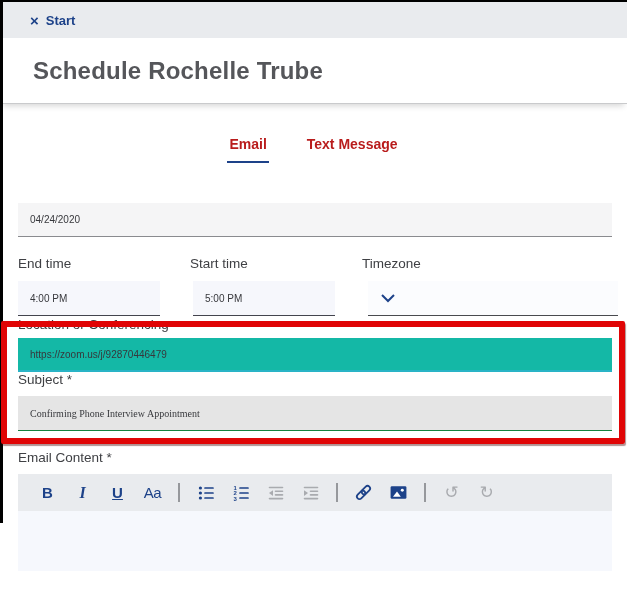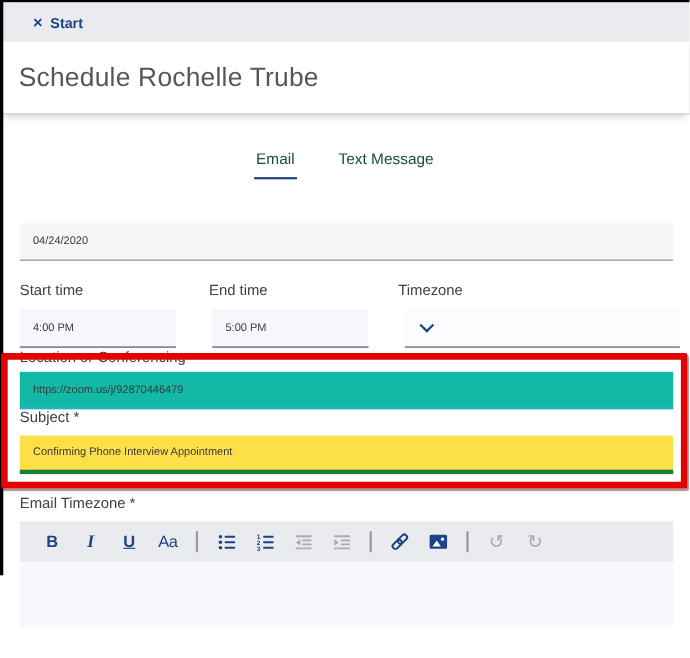--- a/index.html
+++ b/index.html
@@ -25,27 +25,27 @@
     color: #1d4289; font-family: inherit; font-size: 13px; font-weight: 700;
   }
   .cancel-x { font-size: 15px; font-weight: 700; line-height: 1; }
 
   
   .header {
     height: 65px; background: #fff; display: flex; align-items: center;
     padding-left: 17px; position: relative; z-index: 2;
     box-shadow: 0 1px 0 #c9cacc, 0 6px 6px -3px rgba(0,0,0,0.16);
   }
-  .page-title { font-size: 24px; font-weight: 400; color: #55565a; letter-spacing: 0.2px; }
+  .page-title { font-size: 24px; font-weight: 700; color: #55565a; letter-spacing: 0.2px; margin-left: 16px; }
 
   
   .tabs { display: flex; justify-content: center; gap: 36px; margin-top: 33px; }
   .tab {
     background: none; border: none; cursor: pointer; font-family: inherit;
-    font-size: 14px; font-weight: 400; color: #14532d; padding: 0 2px 9px;
+    font-size: 14px; font-weight: 700; color: #b91c1c; padding: 0 2px 9px;
     border-bottom: 2px solid transparent;
   }
   .tab.active { border-bottom-color: #1d4289; }
 
   
   .form { width: 594px; margin-left: 18px; margin-top: 40px; }
   .text-field {
     width: 100%; height: 34px; border: none; outline: none;
     font-family: inherit; font-size: 10px; color: #37383c;
     padding: 0 10px 0 12px;
@@ -66,21 +66,21 @@
   
   .location-section { margin-top: 1px; }
   .help-text { margin-top: 6px; font-size: 13px; line-height: 19px; color: #a3a5a9; }
   .zoom-field {
     margin-top: 6px; height: 34px; background: #14b8a6;
     border-bottom: 2px solid #29b4c6;
   }
 
   
   .subject-label { margin-top: 0; }
-  .subject-field { margin-top: 9px; height: 35px; background: #fde047; border-bottom: 4px solid #15803d; }
+  .subject-field { margin-top: 9px; height: 35px; background: #e5e5e5; border-bottom: 1px solid #15803d; font-family: Liberation Serif, serif; }
 
   
   .content-label { margin-top: 19px; }
   .editor { margin-top: 9px; }
   .editor-toolbar {
     height: 37px; background: #e9ebee;
     display: flex; align-items: center; padding-left: 20px; gap: 16px;
   }
   .tb-btn {
     width: 19px; height: 22px; background: none; border: none; padding: 0;
@@ -123,22 +123,22 @@
 <div class="tabs">
   <button class="tab active">Email</button>
   <button class="tab">Text Message</button>
 </div>
 
 <div class="form">
 
   <input class="text-field date-field" value="04/24/2020" style="">
 
   <div class="grid-3 labels-row">
+    <div class="field-label">End time</div>
     <div class="field-label">Start time</div>
-    <div class="field-label">End time</div>
     <div class="field-label">Timezone</div>
   </div>
 
   <div class="grid-3 fields-row">
     <input class="text-field time-field" value="4:00 PM" style="">
     <input class="text-field time-field" value="5:00 PM" style="">
     <div class="select-field">
       <svg width="16" height="10" viewBox="0 0 16 10">
         <polyline points="2,2 8,8 14,2" fill="none" stroke="#1d4289" stroke-width="2"></polyline>
       </svg>
@@ -146,21 +146,21 @@
   </div>
 
   <div class="location-section">
     <div class="field-label">Location or Conferencing</div>
     <input class="text-field zoom-field" value="https://zoom.us/j/92870446479" style="">
   </div>
 
   <div class="field-label subject-label">Subject *</div>
   <input class="text-field subject-field" value="Confirming Phone Interview Appointment" style="">
 
-  <div class="field-label content-label">Email Timezone *</div>
+  <div class="field-label content-label">Email Content *</div>
 
   <div class="editor">
     <div class="editor-toolbar">
       <button class="tb-btn tb-bold">B</button>
       <button class="tb-btn tb-italic">I</button>
       <button class="tb-btn tb-underline">U</button>
       <button class="tb-btn tb-aa">Aa</button>
 
       <div class="tb-divider"></div>
 

